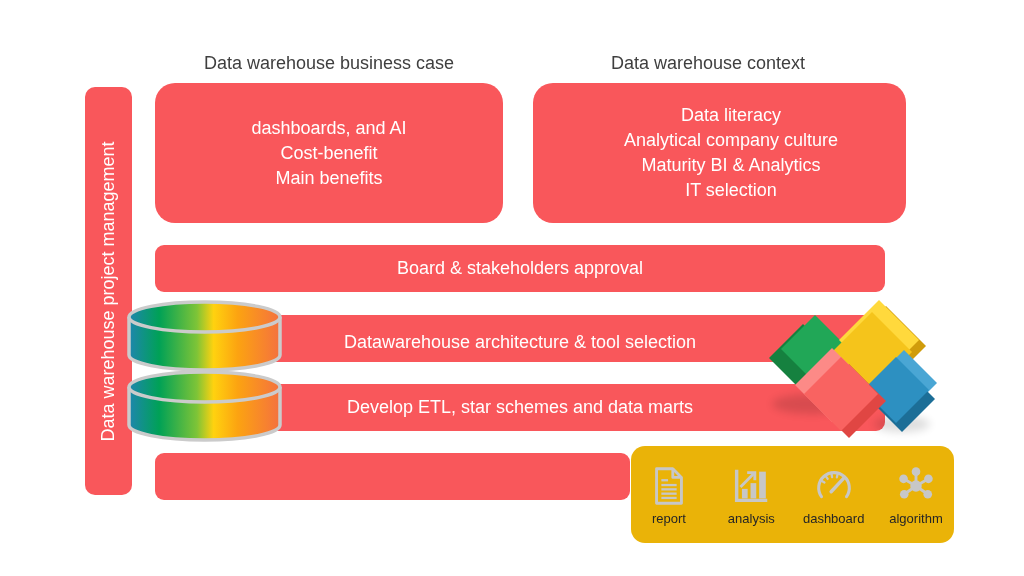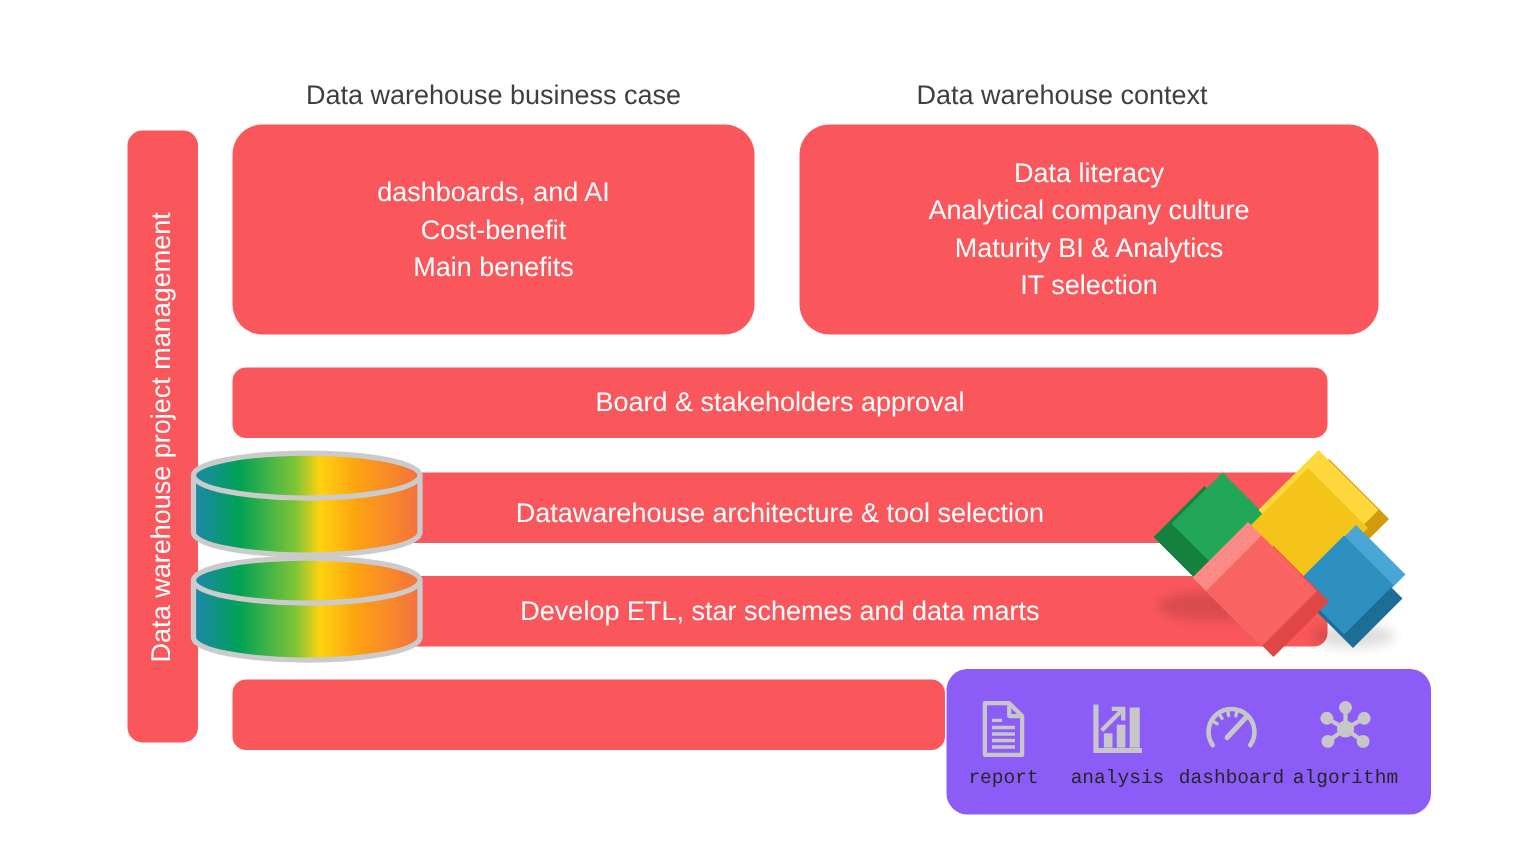--- a/index.html
+++ b/index.html
@@ -5,32 +5,32 @@
   html,body{margin:0;padding:0;background:#fff;}
   .stage{position:relative;width:1024px;height:576px;background:#ffffff;
          font-family:"Liberation Sans",sans-serif;overflow:hidden;}
   .hdr{position:absolute;top:53px;height:22px;font-size:18px;color:#3f3f3f;text-align:center;}
   .hdr1{left:155px;width:348px;}
   .hdr2{left:533px;width:350px;}
   .box{position:absolute;top:83px;height:140px;background:#f9575b;border-radius:20px;
        color:#fff;font-size:18px;line-height:25px;text-align:center;
        display:flex;flex-direction:column;justify-content:center;}
   .box1{left:155px;width:348px;}
-  .box2{left:533px;width:386px;}
+  .box2{left:533px;width:350px;padding-left:23px;}
   .bar{position:absolute;left:155px;width:730px;height:47px;background:#f9575b;border-radius:9px;}
   .bar--short{width:475px;}
   .bar-label{position:absolute;left:155px;width:730px;height:47px;display:flex;
              align-items:center;justify-content:center;color:#fff;font-size:18px;}
   .rail{position:absolute;left:85px;top:87px;width:47px;height:408px;background:#f9575b;border-radius:10px;}
   .rail-label{position:absolute;left:-96px;top:268px;width:408px;height:47px;transform:rotate(-90deg);
               display:flex;align-items:center;justify-content:center;color:#fff;font-size:18px;white-space:nowrap;}
   .cyl{position:absolute;left:126px;top:298px;width:157px;height:144px;}
   .cubes{position:absolute;left:760px;top:300px;width:180px;height:140px;}
-  .panel{position:absolute;left:631px;top:446px;width:323px;height:97px;background:#8b5cf6;
-         border-radius:14px;display:flex;justify-content:flex-start;align-items:center;font-family:Liberation Mono, monospace;}
+  .panel{position:absolute;left:631px;top:446px;width:323px;height:97px;background:#eab308;
+         border-radius:14px;display:flex;justify-content:space-between;align-items:center;}
   .pitem{display:flex;flex-direction:column;align-items:center;width:76px;}
   .pitem svg{width:44px;height:44px;display:block;}
   .plabel{font-size:13px;color:#262626;margin-top:3px;}
 </style>
 </head>
 <body>
 
 <div class="stage">
 
   <div class="hdr hdr1">Data warehouse business case</div>

